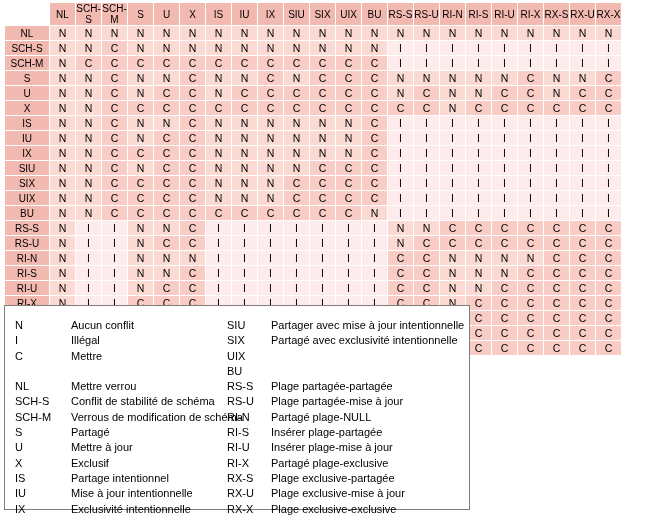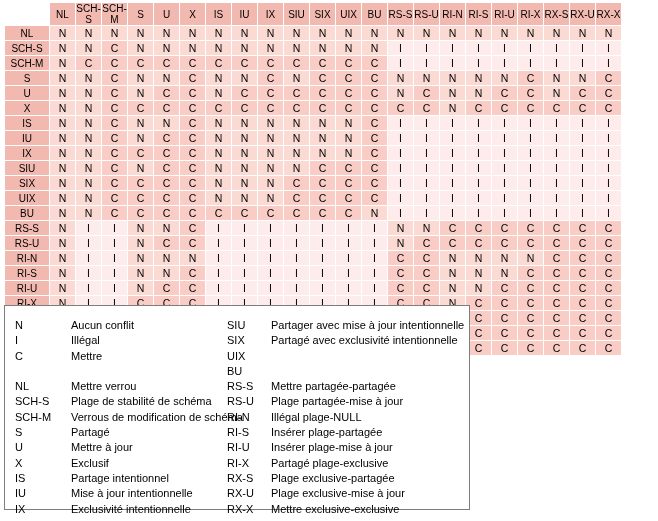--- a/index.html
+++ b/index.html
@@ -711,21 +711,21 @@
           <span class="abbr">C</span>
           <span class="desc">Mettre</span>
         </div>
         <div class="key-gap"></div>
         <div class="key-row">
           <span class="abbr">NL</span>
           <span class="desc">Mettre verrou</span>
         </div>
         <div class="key-row">
           <span class="abbr">SCH-S</span>
-          <span class="desc">Plage de stabilité de schéma</span>
+          <span class="desc">Conflit de stabilité de schéma</span>
         </div>
         <div class="key-row">
           <span class="abbr">SCH-M</span>
           <span class="desc">Verrous de modification de schéma</span>
         </div>
         <div class="key-row">
           <span class="abbr">S</span>
           <span class="desc">Partagé</span>
         </div>
         <div class="key-row">
@@ -759,29 +759,29 @@
           <span class="desc">Partagé avec exclusivité intentionnelle</span>
         </div>
         <div class="key-row">
           <span class="abbr">UIX</span>
         </div>
         <div class="key-row">
           <span class="abbr">BU</span>
         </div>
         <div class="key-row">
           <span class="abbr">RS-S</span>
-          <span class="desc">Mettre partagée-partagée</span>
+          <span class="desc">Plage partagée-partagée</span>
         </div>
         <div class="key-row">
           <span class="abbr">RS-U</span>
           <span class="desc">Plage partagée-mise à jour</span>
         </div>
         <div class="key-row">
           <span class="abbr">RI-N</span>
-          <span class="desc">Illégal plage-NULL</span>
+          <span class="desc">Partagé plage-NULL</span>
         </div>
         <div class="key-row">
           <span class="abbr">RI-S</span>
           <span class="desc">Insérer plage-partagée</span>
         </div>
         <div class="key-row">
           <span class="abbr">RI-U</span>
           <span class="desc">Insérer plage-mise à jour</span>
         </div>
         <div class="key-row">
@@ -791,17 +791,17 @@
         <div class="key-row">
           <span class="abbr">RX-S</span>
           <span class="desc">Plage exclusive-partagée</span>
         </div>
         <div class="key-row">
           <span class="abbr">RX-U</span>
           <span class="desc">Plage exclusive-mise à jour</span>
         </div>
         <div class="key-row">
           <span class="abbr">RX-X</span>
-          <span class="desc">Mettre exclusive-exclusive</span>
+          <span class="desc">Plage exclusive-exclusive</span>
         </div>
       </div>
   </div>
 </div>
 
 </body></html>

